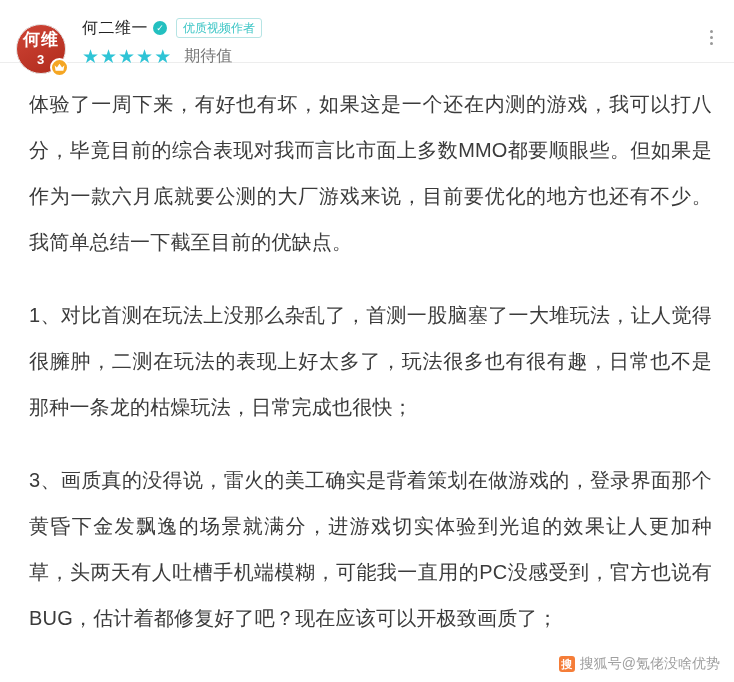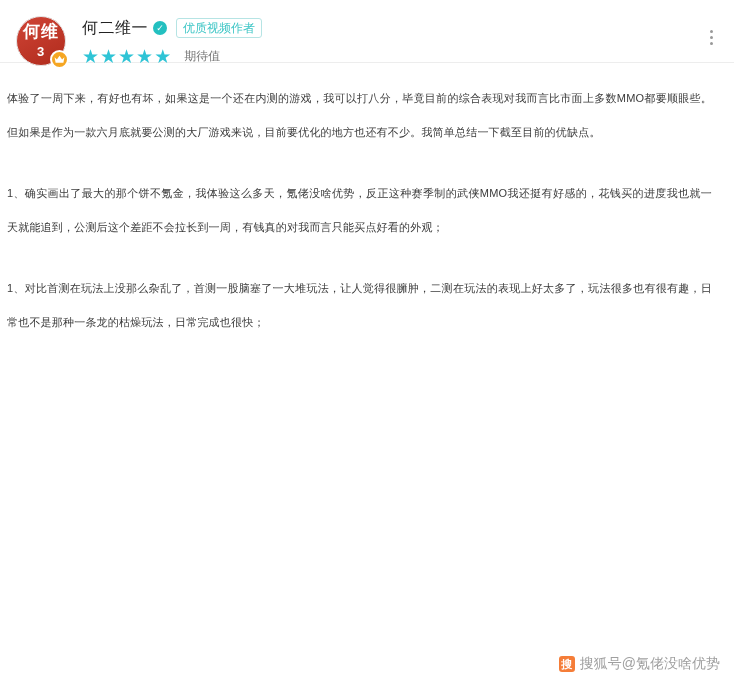--- a/index.html
+++ b/index.html
@@ -29,21 +29,21 @@
     padding: 14px 16px 10px 16px;
     position: relative;
     height: 62px;
     box-sizing: border-box;
   }
   .avatar-wrap {
     position: relative;
     width: 52px;
     height: 52px;
     flex: 0 0 52px;
-    margin-top: 2px;
+    margin-top: 10px;
   }
   .avatar {
     width: 50px;
     height: 50px;
     border-radius: 50%;
     background: #c0392b;
     background-image: linear-gradient(150deg, #cf4436 0%, #b02b1c 100%);
     border: 1px solid #e6e6e6;
     box-sizing: border-box;
     color: #ffffff;
@@ -125,21 +125,21 @@
     display: flex;
     align-items: center;
     color: #2fc4d6;
     font-size: 19px;
     letter-spacing: 1px;
     line-height: 19px;
   }
   .rating-label {
     margin-left: 12px;
     color: #777777;
-    font-size: 12px;
+    font-size: 16px;
   }
   .more-btn {
     position: absolute;
     right: 14px;
     top: 26px;
     width: 18px;
     height: 22px;
     display: flex;
     flex-direction: column;
     align-items: center;
@@ -154,23 +154,23 @@
     background: #999999;
     margin: 1.5px 0;
   }
   .divider {
     height: 1px;
     background: #ededed;
     margin: 0 0 0 0;
   }
   
   .post-body {
-    padding: 18px 22px 0 7px;
-    font-size: 11px;
-    line-height: 34px;
+    padding: 18px 22px 0 29px;
+    font-size: 20px;
+    line-height: 46px;
     color: #3b3b3b;
     letter-spacing: 0.2px;
   }
   .post-body p {
     margin: 0 0 27px 0;
     text-align: justify;
   }
   .post-body p:last-child { margin-bottom: 0; }
   
   .watermark {
@@ -231,22 +231,22 @@
       <i></i>
       <i></i>
       <i></i>
     </div>
   </div>
 
   <div class="divider"></div>
 
   <div class="post-body">
     <p>体验了一周下来，有好也有坏，如果这是一个还在内测的游戏，我可以打八分，毕竟目前的综合表现对我而言比市面上多数MMO都要顺眼些。但如果是作为一款六月底就要公测的大厂游戏来说，目前要优化的地方也还有不少。我简单总结一下截至目前的优缺点。</p>
-    <p>1、确实画出了最大的那个饼不氪金，我体验这么多天，氪佬没啥优势，反正这种赛季制的武侠MMO我还挺有好感的，花钱买的进度我也就一天就能追到，公测后这个差距不会拉长到一周，有钱真的对我而言只能买点好看的外观；</p>
     <p>1、对比首测在玩法上没那么杂乱了，首测一股脑塞了一大堆玩法，让人觉得很臃肿，二测在玩法的表现上好太多了，玩法很多也有很有趣，日常也不是那种一条龙的枯燥玩法，日常完成也很快；</p>
+    <p>3、画质真的没得说，雷火的美工确实是背着策划在做游戏的，登录界面那个黄昏下金发飘逸的场景就满分，进游戏切实体验到光追的效果让人更加种草，头两天有人吐槽手机端模糊，可能我一直用的PC没感受到，官方也说有BUG，估计着都修复好了吧？现在应该可以开极致画质了；</p>
   </div>
 
   <div class="watermark">
     <span class="wm-logo">搜</span>
     <span>搜狐号@氪佬没啥优势</span>
   </div>
 
 </div>
 
 </body></html>

